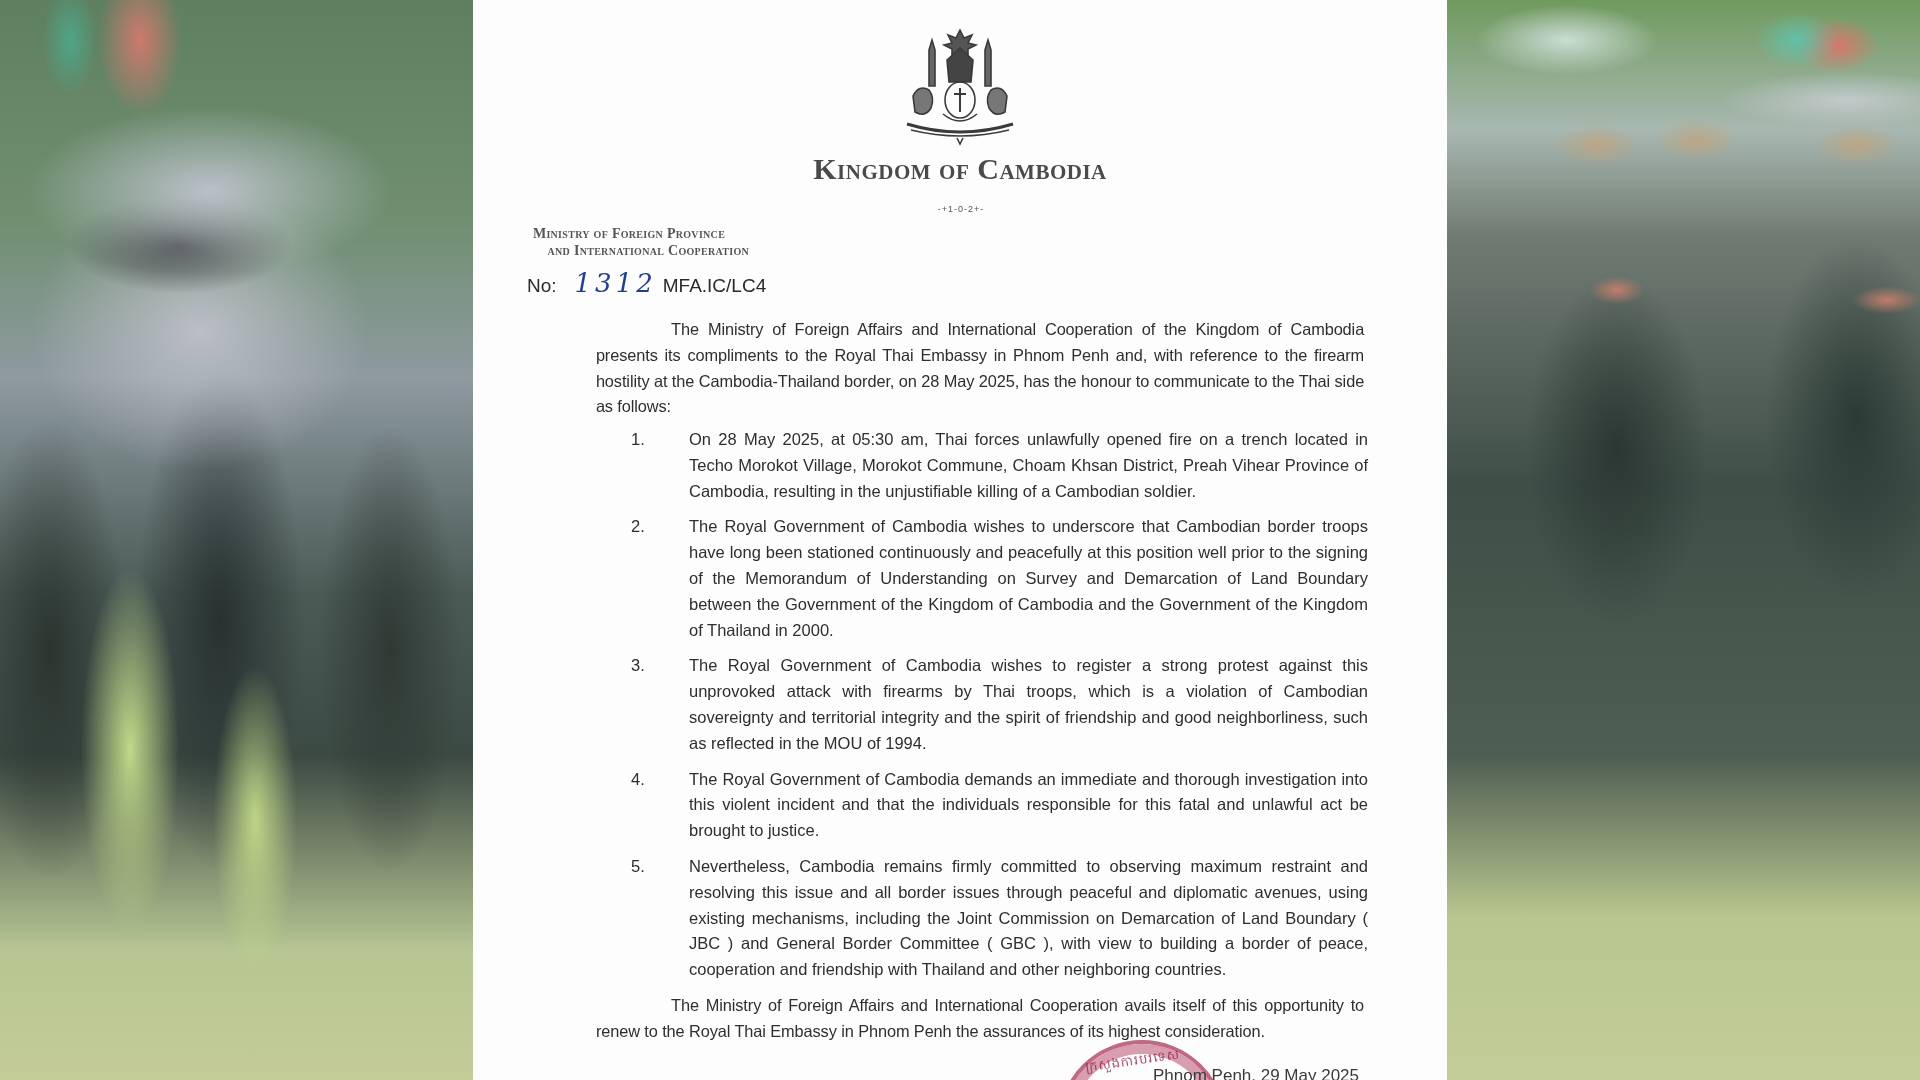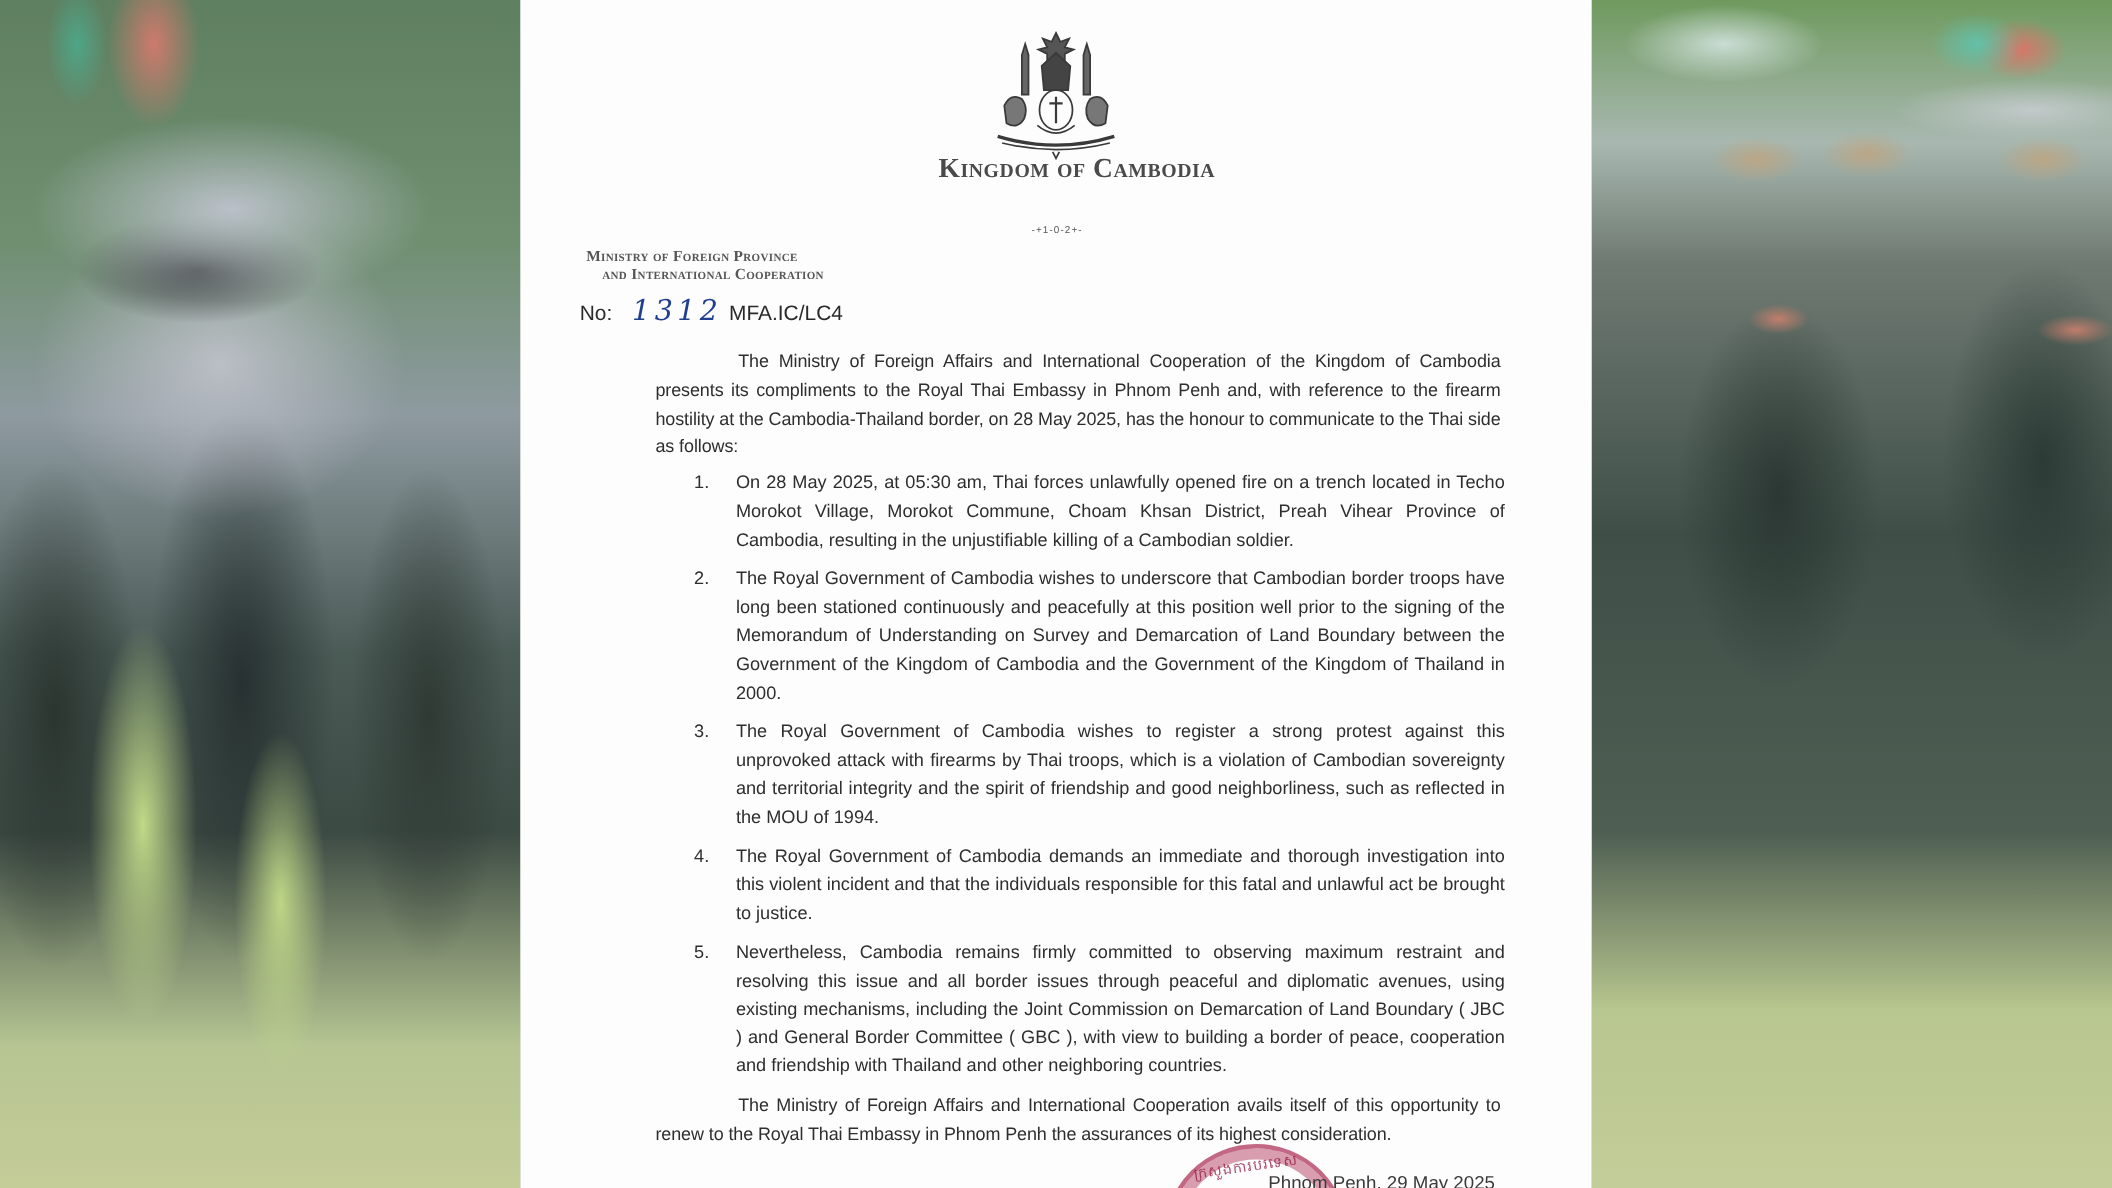--- a/index.html
+++ b/index.html
@@ -50,21 +50,21 @@
     color:#3a3a3a;
   }
   .emblem {
     position:absolute; left:426px; top:26px; width:122px; height:122px;
   }
   .kingdom {
     position:absolute; left:0; width:974px; text-align:center;
     font-family:"Liberation Serif", serif; font-weight:bold; letter-spacing:0.5px;
     color:#4a4a4a; font-variant:small-caps;
   }
-  .kingdom.k1 { top:140px; font-size:25px;padding-left:19px; }
+  .kingdom.k1 { top:152px; font-size:30px; }
   .kingdom.k2 { top:179px; font-size:20px; }
   .ornament {
     position:absolute; left:455px; top:205px; width:66px; height:8px;
     font-size:9px; color:#555; text-align:center; line-height:8px; letter-spacing:1px;
   }
   .ministry {
     position:absolute; left:36px; width:240px; text-align:center;
     font-family:"Liberation Serif", serif; font-weight:bold; font-variant:small-caps;
     color:#555; font-size:14px; letter-spacing:0.3px;
   }
@@ -80,21 +80,21 @@
   .body {
     position:absolute; left:119px; width:776px;
     font-family:"Liberation Sans", sans-serif; font-size:16.5px; line-height:25.8px;
     color:#2e2e2e; text-align:justify; letter-spacing:-0.1px;
     transform:scaleX(0.99);
   }
   .intro { top:317px; text-indent:76px; }
   .list { position:absolute; left:146px; top:427px; width:749px; font-size:16.5px; line-height:25.8px; color:#2e2e2e; }
   .list-item { display:flex; margin-bottom:10px; }
   .list-item .num { width:38px; flex:0 0 38px; padding-left:12px; }
-  .list-item .txt { flex:1; text-align:justify; }
+  .list-item .txt { flex:1; text-align:justify;margin-left:20px; }
   .closing { top:993px; text-indent:76px; }
   .stamp {
     position:absolute; left:585px; top:1040px; width:160px; height:160px;
     border:4px solid rgba(170,40,80,0.7); border-radius:50%;
     box-shadow: inset 0 0 0 8px rgba(255,255,255,0.0), inset 0 0 0 10px rgba(170,40,80,0.45);
   }
   .stamp-text {
     position:absolute; left:612px; top:1052px; font-size:13px; color:rgba(150,30,70,0.8);
     transform:rotate(-8deg); letter-spacing:1px;
   }

